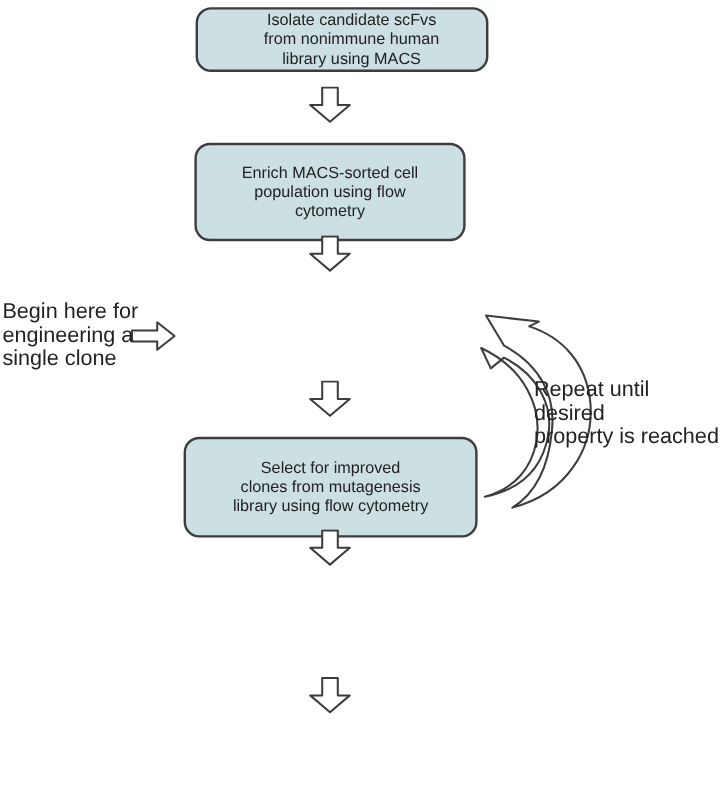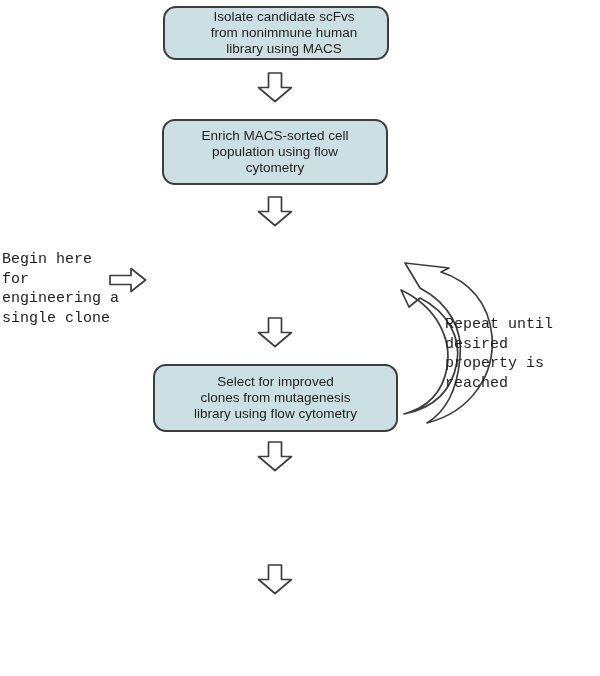--- a/index.html
+++ b/index.html
@@ -25,39 +25,38 @@
     border:2px solid var(--outline);
     border-radius:13px;
     display:flex;align-items:center;justify-content:center;
     text-align:center;
     font-size:13.5px;line-height:16px;
     color:var(--text);
     padding:2px 6px;
   }
   .box span{white-space:pre-line;}
   .box.green{background:var(--box-fill-green);}
-  .b1{left:163px;top:6px;width:226px;height:54px;padding-left:22px;}
-  .b2{left:162px;top:119px;width:226px;height:66px;}
+  .b1{left:163px;top:6px;width:244px;height:54px;padding-left:22px;}
+  .b2{left:162px;top:119px;width:226px;height:82px;}
   .b3{left:153px;top:242px;width:245px;height:66px;}
-  .b4{left:153px;top:364px;width:245px;height:68px;}
+  .b4{left:153px;top:364px;width:245px;height:84px;}
   .b5{left:163px;top:488px;width:225px;height:63px;}
   .b6{left:155px;top:610px;width:242px;height:63px;}
   .arrow{position:absolute;}
   .a1{left:257px;top:72px;}
   .a2{left:257px;top:196px;}
   .a3{left:257px;top:317px;}
   .a4{left:257px;top:441px;}
   .a5{left:257px;top:564px;}
   .begin-arrow{left:109px;top:267px;}
   .side-label{
     position:absolute;
-    font-size:15px;line-height:19.5px;
+    font-size:18px;line-height:19.5px;
     color:var(--text);
     white-space:pre-line;
-    font-family:Liberation Mono, monospace;
   }
   .begin-label{left:2px;top:250px;width:120px;text-align:left;}
   .repeat-label{left:445px;top:315px;width:160px;text-align:left;}
   .loop-svg{position:absolute;left:0;top:0;pointer-events:none;}
   svg .outlined{fill:#ffffff;stroke:var(--outline);stroke-width:1.7;stroke-linejoin:round;}
 </style>
 </head>
 <body>
 
 <div class="canvas">

